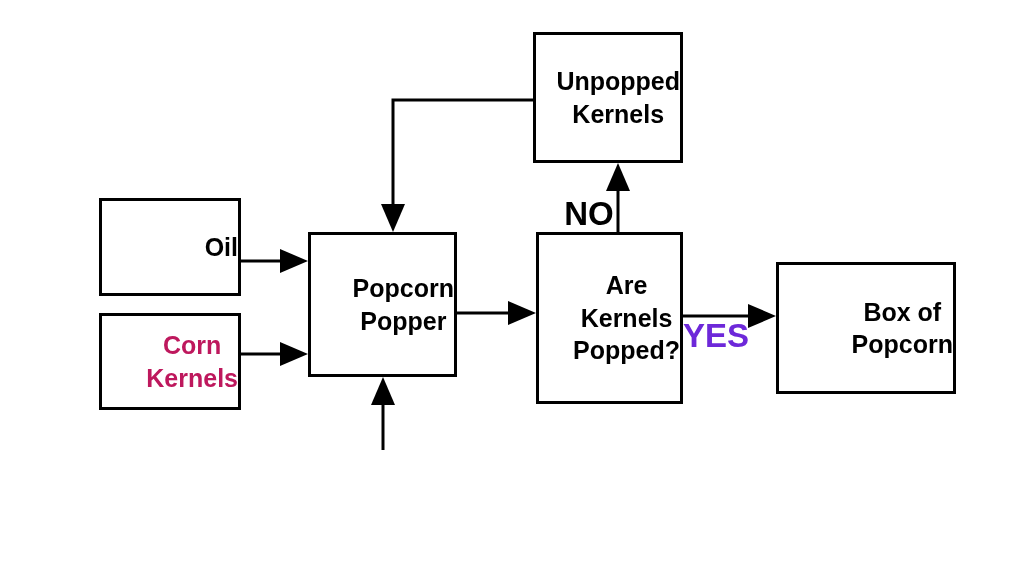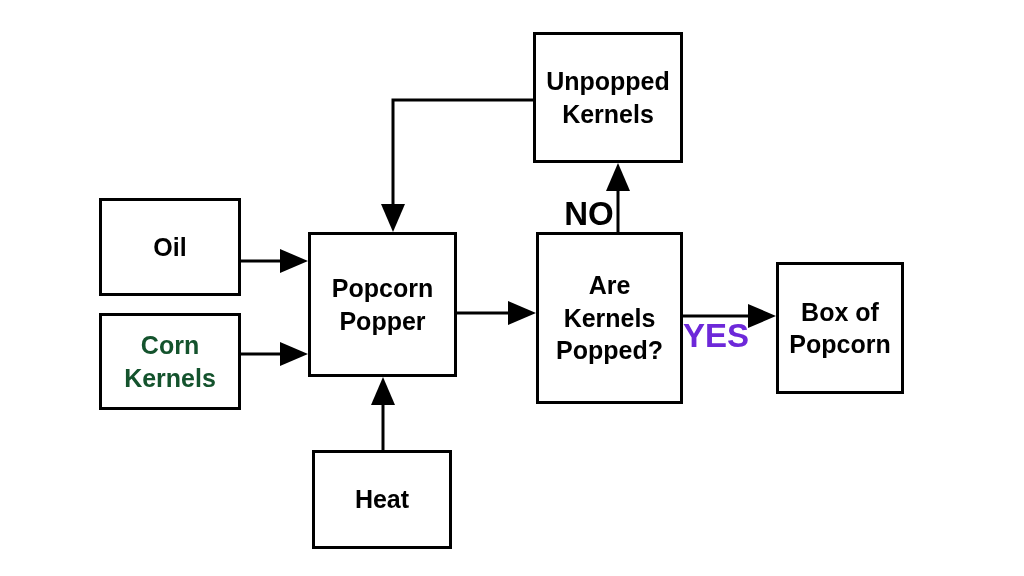--- a/index.html
+++ b/index.html
@@ -11,21 +11,21 @@
     background:#ffffff;
   }
   #edges-layer{
     position:absolute;left:0;top:0;width:1024px;height:576px;
   }
   .node{
     position:absolute;
     box-sizing:border-box;
     border:3px solid #000000;
     background:#ffffff;
-    display:flex;align-items:center;justify-content:center;
+    display:flex;align-items:center;justify-content:flex-end;
     text-align:center;
   }
   .node-label{
     font-size:25px;
     font-weight:700;
     line-height:1.3;
     letter-spacing:0;
     color:#000000;
   }
   .edge-label{
@@ -55,32 +55,29 @@
       <polyline points="618,232 618,191" fill="none" stroke="#000000" stroke-width="3"></polyline>
       <polygon points="618,163 630,191 606,191" fill="#000000"></polygon>
       <polyline points="533,100 393,100 393,204" fill="none" stroke="#000000" stroke-width="3"></polyline>
       <polygon points="393,232 381,204 405,204" fill="#000000"></polygon>
     </svg>
 
 <div class="node" style="left: 99px; top: 198px; width: 142px; height: 98px; border-color: rgb(0, 0, 0);">
       <div class="node-label" style="color: rgb(0, 0, 0);">Oil</div>
     </div>
     <div class="node" style="left: 99px; top: 313px; width: 142px; height: 97px; border-color: rgb(0, 0, 0);">
-      <div class="node-label" style="color: #14532d;">Corn<br>Kernels</div>
+      <div class="node-label" style="color: #be185d;">Corn<br>Kernels</div>
     </div>
     <div class="node" style="left: 308px; top: 232px; width: 149px; height: 145px; border-color: rgb(0, 0, 0);">
       <div class="node-label" style="color: rgb(0, 0, 0);">Popcorn<br>Popper</div>
-    </div>
-    <div class="node" style="left: 312px; top: 450px; width: 140px; height: 99px; border-color: rgb(0, 0, 0);">
-      <div class="node-label" style="color: rgb(0, 0, 0);">Heat</div>
     </div>
     <div class="node" style="left: 536px; top: 232px; width: 147px; height: 172px; border-color: rgb(0, 0, 0);">
       <div class="node-label" style="color: rgb(0, 0, 0);">Are<br>Kernels<br>Popped?</div>
     </div>
     <div class="node" style="left: 533px; top: 32px; width: 150px; height: 131px; border-color: rgb(0, 0, 0);">
       <div class="node-label" style="color: rgb(0, 0, 0);">Unpopped<br>Kernels</div>
     </div>
-    <div class="node" style="left: 776px; top: 262px; width: 128px; height: 132px; border-color: rgb(0, 0, 0);">
+    <div class="node" style="left: 776px; top: 262px; width: 180px; height: 132px; border-color: rgb(0, 0, 0);">
       <div class="node-label" style="color: rgb(0, 0, 0);">Box of<br>Popcorn</div>
     </div>
     <div class="edge-label" style="left: 716px; top: 336px; color: #6d28d9;">YES</div>
     <div class="edge-label" style="left: 589px; top: 214px; color: rgb(0, 0, 0);">NO</div>
   </div>
 
 </body></html>

